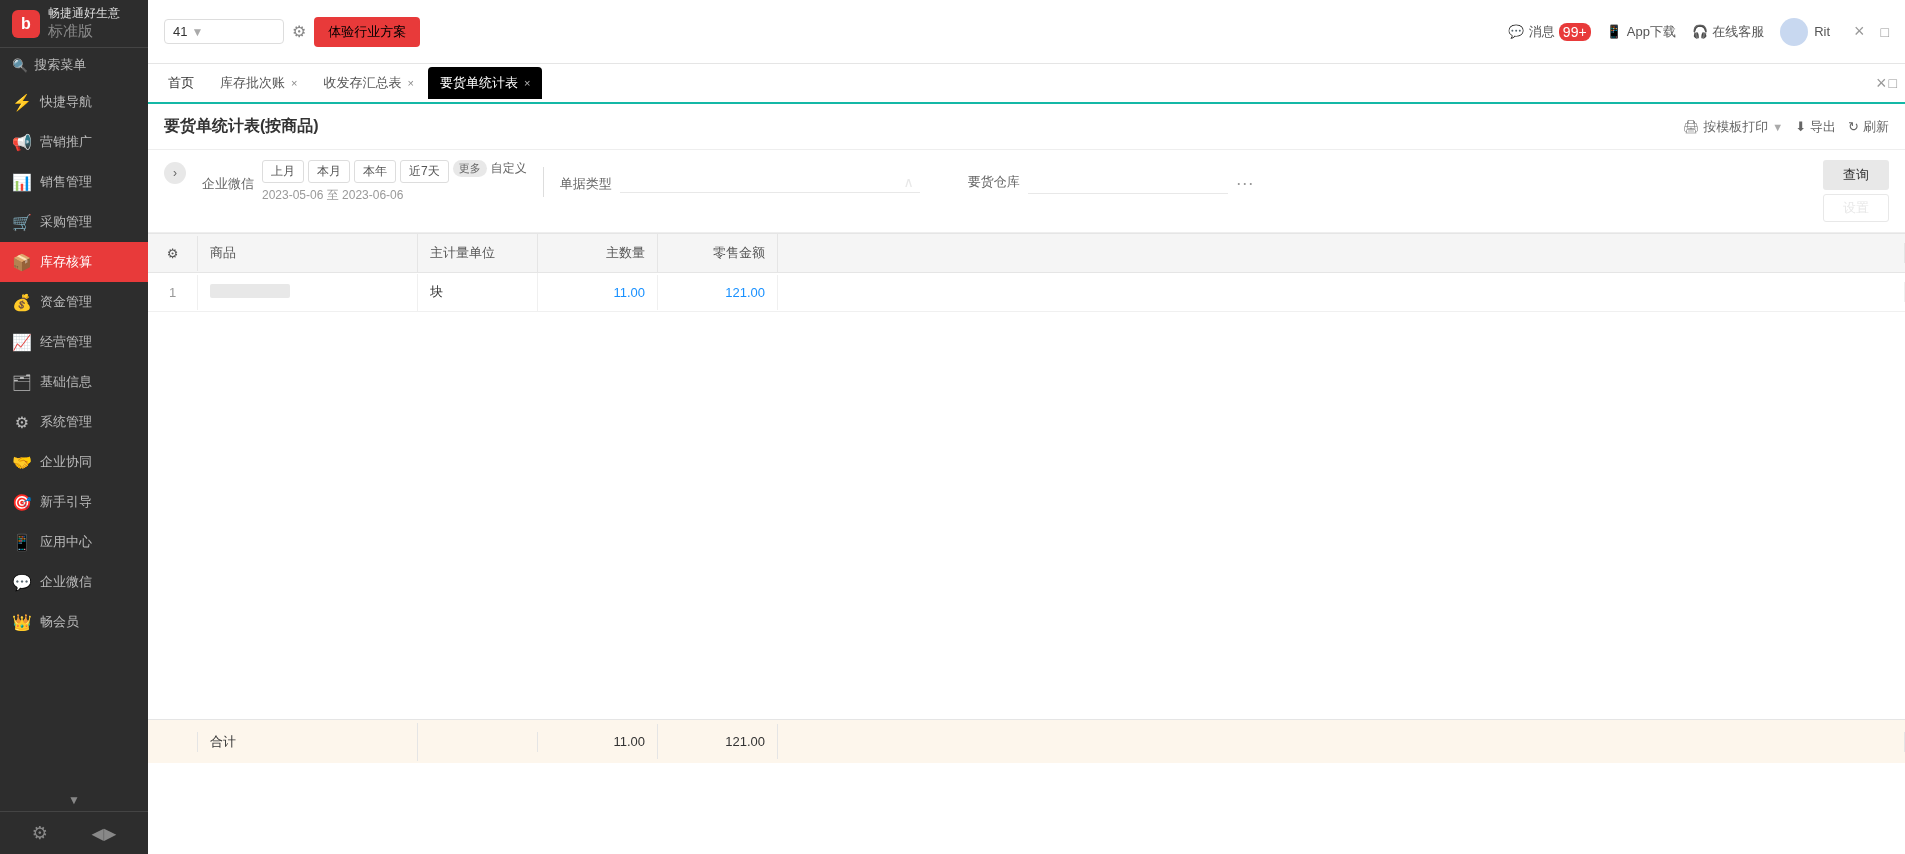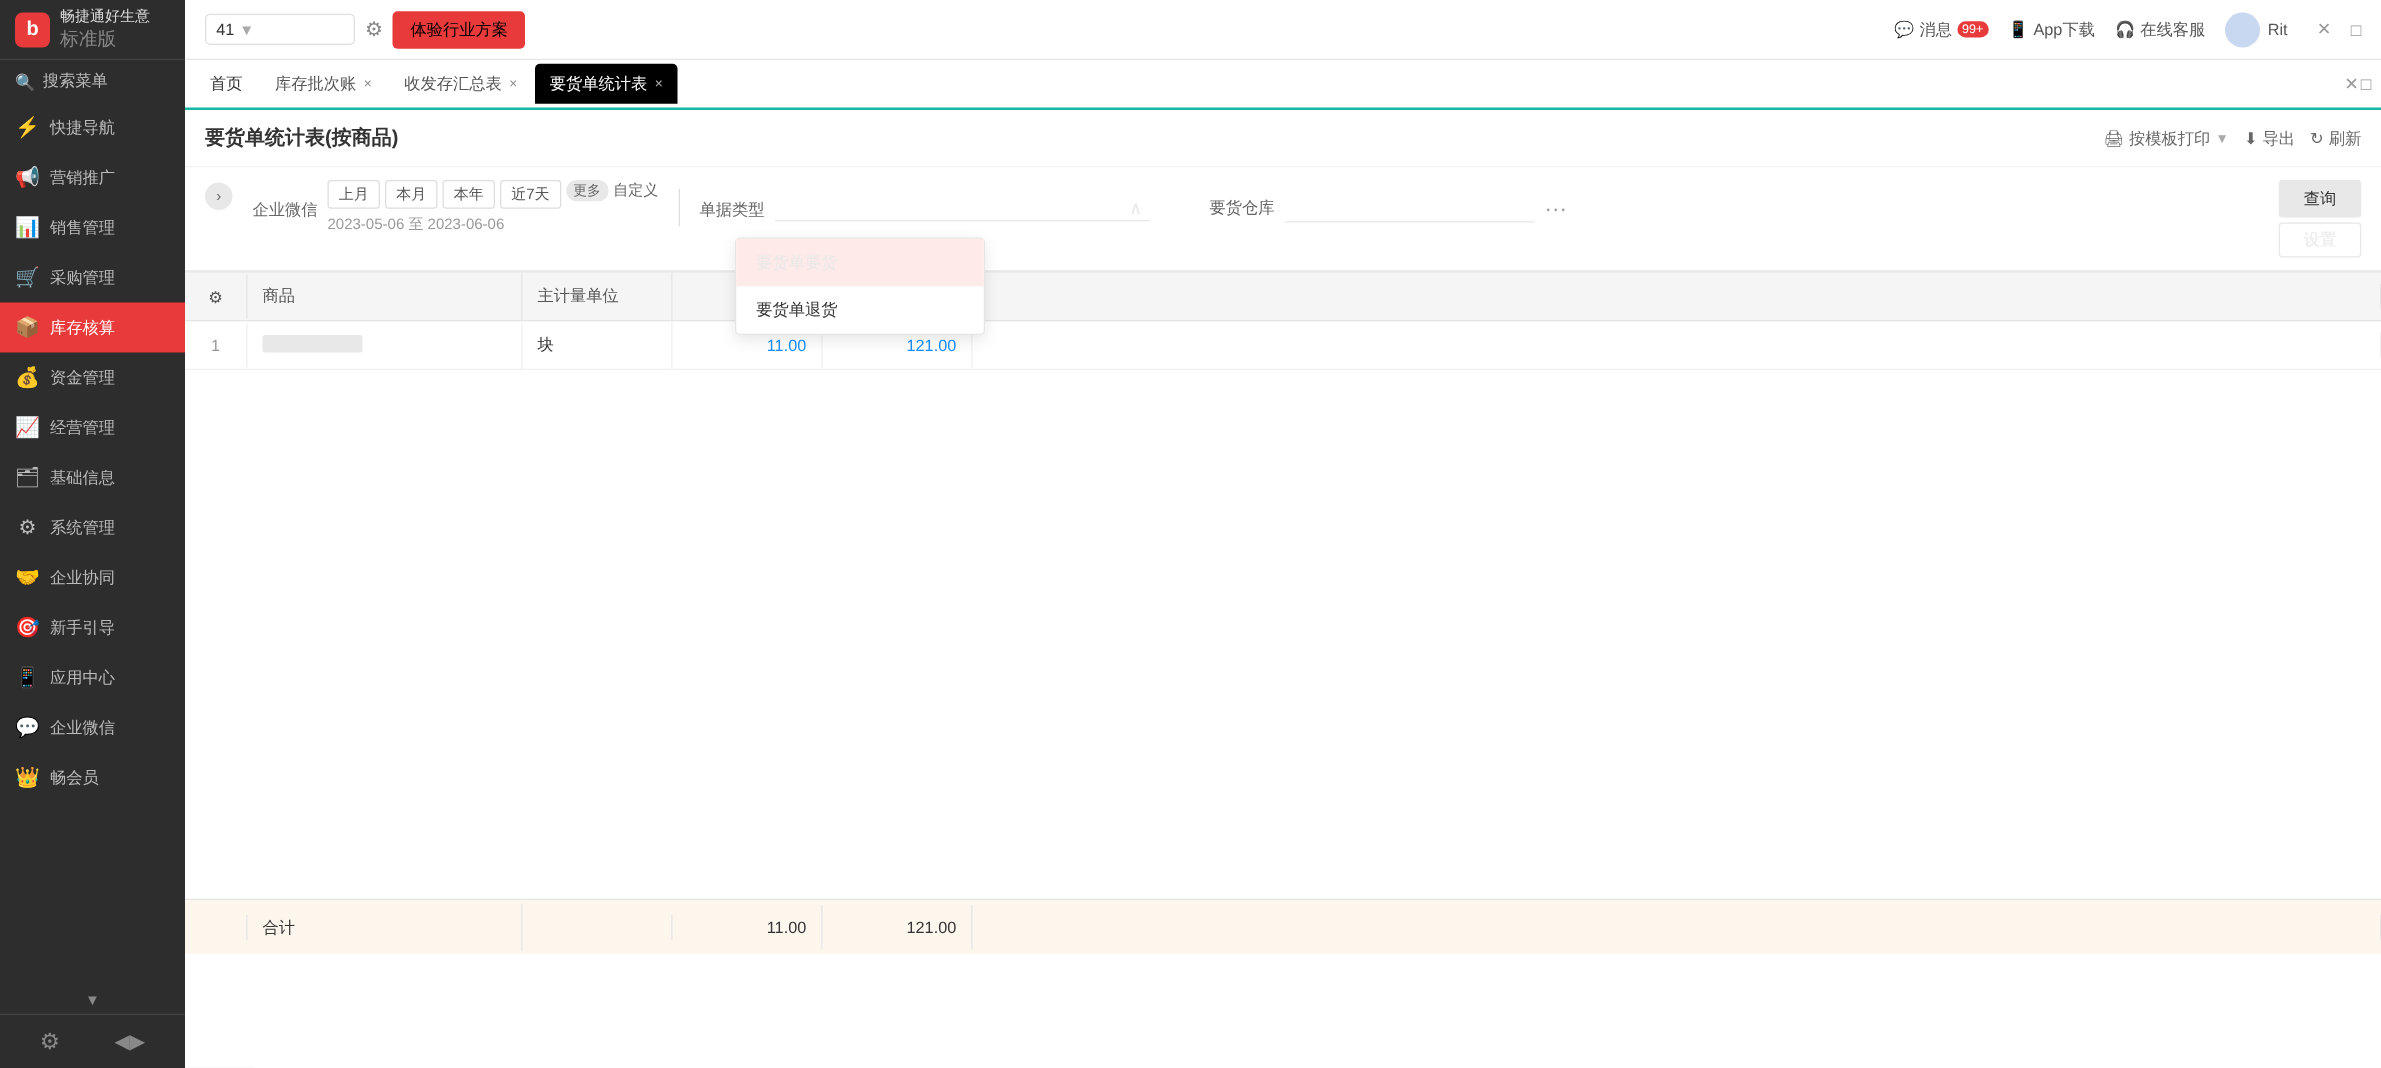--- a/index.html
+++ b/index.html
@@ -40,40 +40,40 @@
     }
     .sidebar-bottom span { color: #888; font-size: 18px; cursor: pointer; }
 
     
     .main {
       margin-left: 148px; height: 854px; display: flex; flex-direction: column; background: #f5f5f5;
     }
 
     
     .topbar {
-      height: 48px; background: #fff; display: flex; align-items: center;
+      height: 64px; background: #fff; display: flex; align-items: center;
       padding: 0 16px; border-bottom: 1px solid #e5e5e5; gap: 7px; flex-shrink: 0;
     }
     .topbar-left { display: flex; align-items: center; gap: 8px; flex: 1; }
     .store-select {
       display: flex; align-items: center; gap: 4px; border: 1px solid #ddd;
       border-radius: 4px; padding: 4px 8px; cursor: pointer; min-width: 120px;
       background: #fff; color: #333;
     }
     .gear-btn { color: #888; cursor: pointer; font-size: 16px; }
     .trial-btn {
       background: #e83a3a; color: #000000; border: none; padding: 6px 14px;
       border-radius: 4px; cursor: pointer; font-size: 13px; white-space: nowrap;
     }
     .topbar-right { display: flex; align-items: center; gap: 16px; }
     .topbar-right .msg-btn {
       display: flex; align-items: center; gap: 4px; cursor: pointer; color: #555; position: relative;
     }
     .badge {
-      background: #e83a3a; color: white; font-size: 10px; padding: 1px 4px;
+      background: #e83a3a; color: white; font-size: 14px; padding: 1px 4px;
       border-radius: 8px; min-width: 18px; text-align: center;
     }
     .topbar-right .action-btn {
       display: flex; align-items: center; gap: 4px; cursor: pointer; color: #555;
     }
     .user-avatar {
       width: 28px; height: 28px; background: #ccc; border-radius: 50%; cursor: pointer;
     }
 
     
@@ -405,24 +405,20 @@
               <input type="text" class="warehouse-input" value="" style="border-top: none; border-right: none; border-left: none; border-image: initial; border-bottom: 1px solid rgb(232, 232, 232); outline: none; min-width: 200px;">
               <span class="more-filters-btn">···</span>
             </div>
           </div>
         </div>
         <div class="filter-actions">
           <button class="query-btn" style="background:#e8e8e8;color:#333;">查询</button>
           <button class="settings-btn">设置</button>
         </div>
 
-        <div class="dropdown-overlay">
-          <div class="dropdown-item selected" style="background:#ffeaea;color:#e8e8e8;">要货单要货</div>
-          <div class="dropdown-item">要货单退货</div>
-        </div>
       </div>
 
       <div class="table-wrapper" style="position:relative;height:calc(100% - 220px);">
 
         <div class="table-header">
           <div class="table-col col-settings">
             <span>⚙</span>
           </div>
           <div class="table-col col-product">商品</div>
           <div class="table-col col-unit">主计量单位</div>

